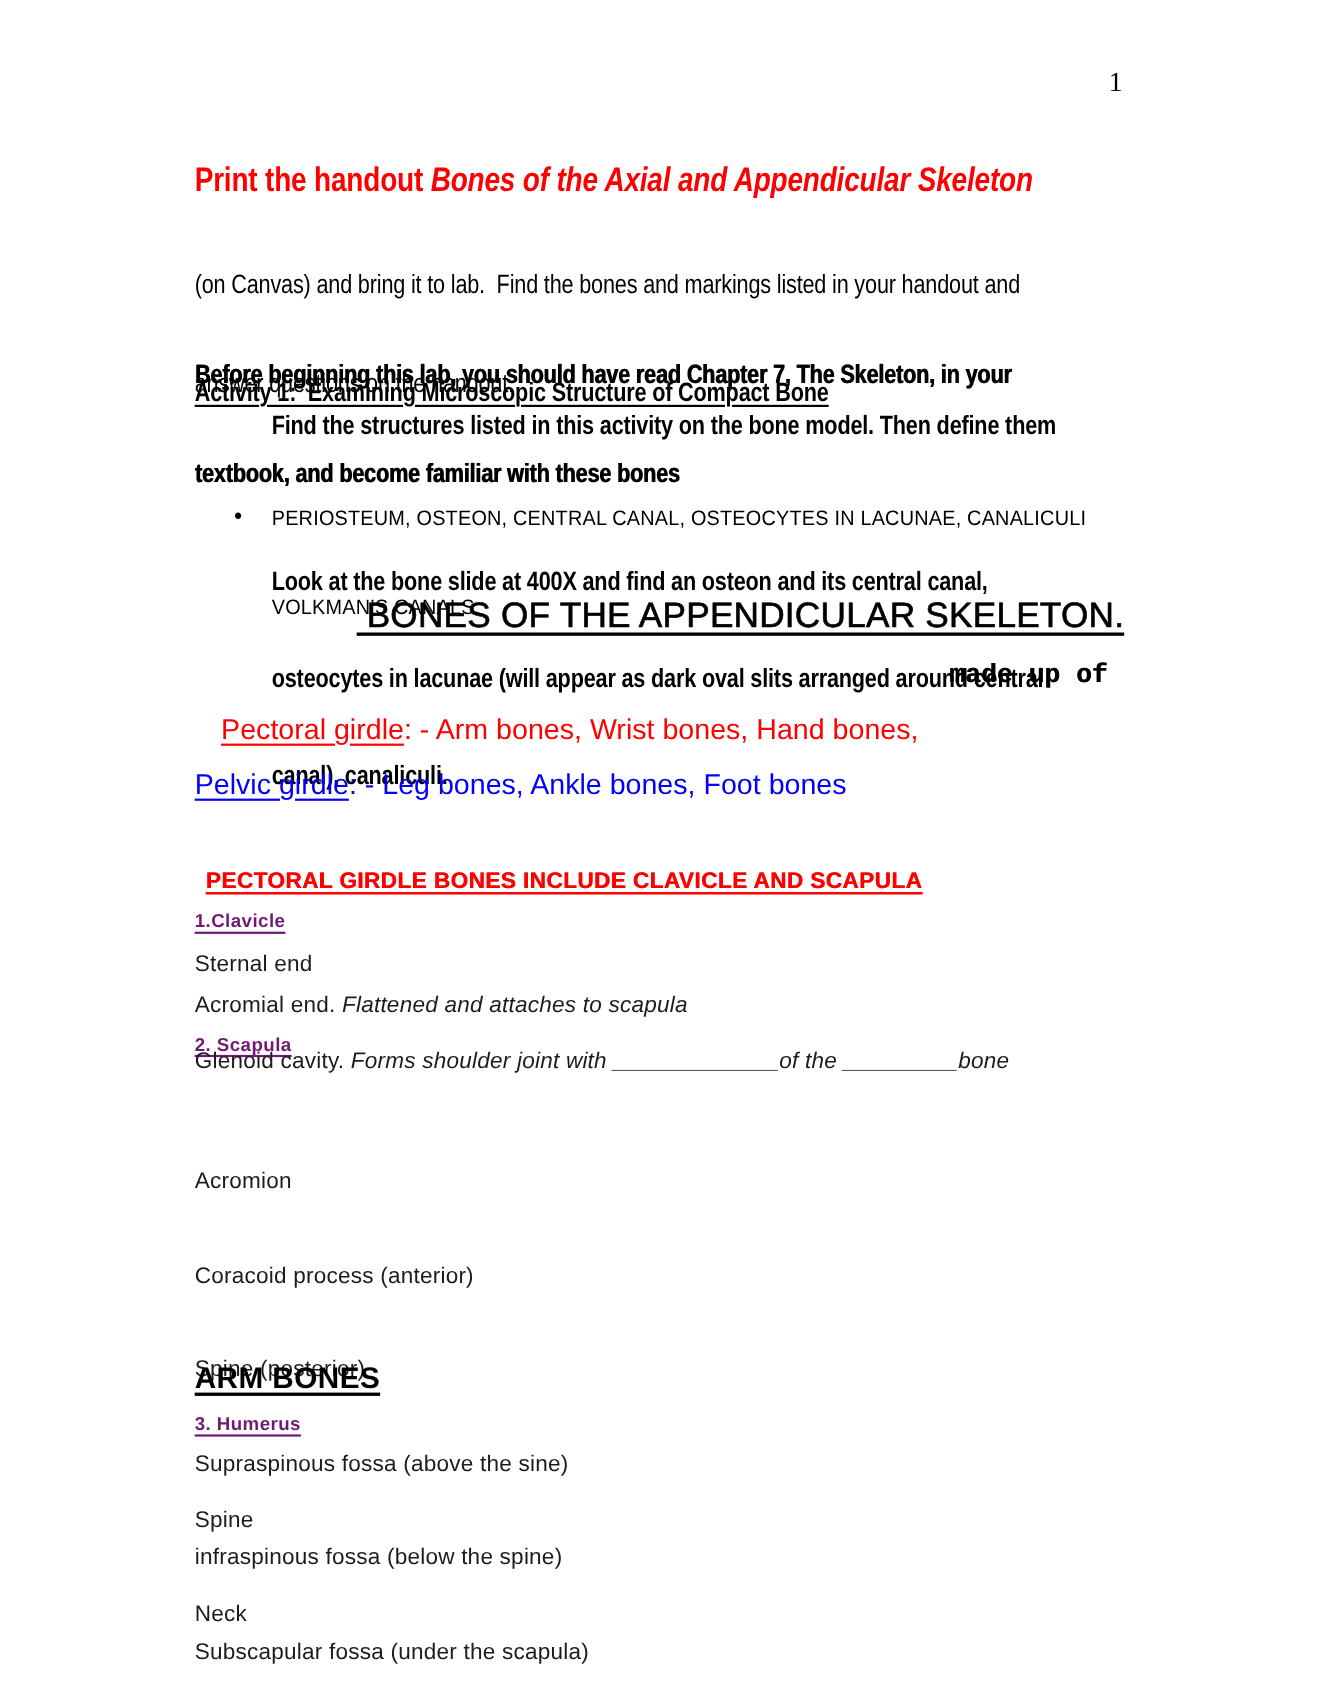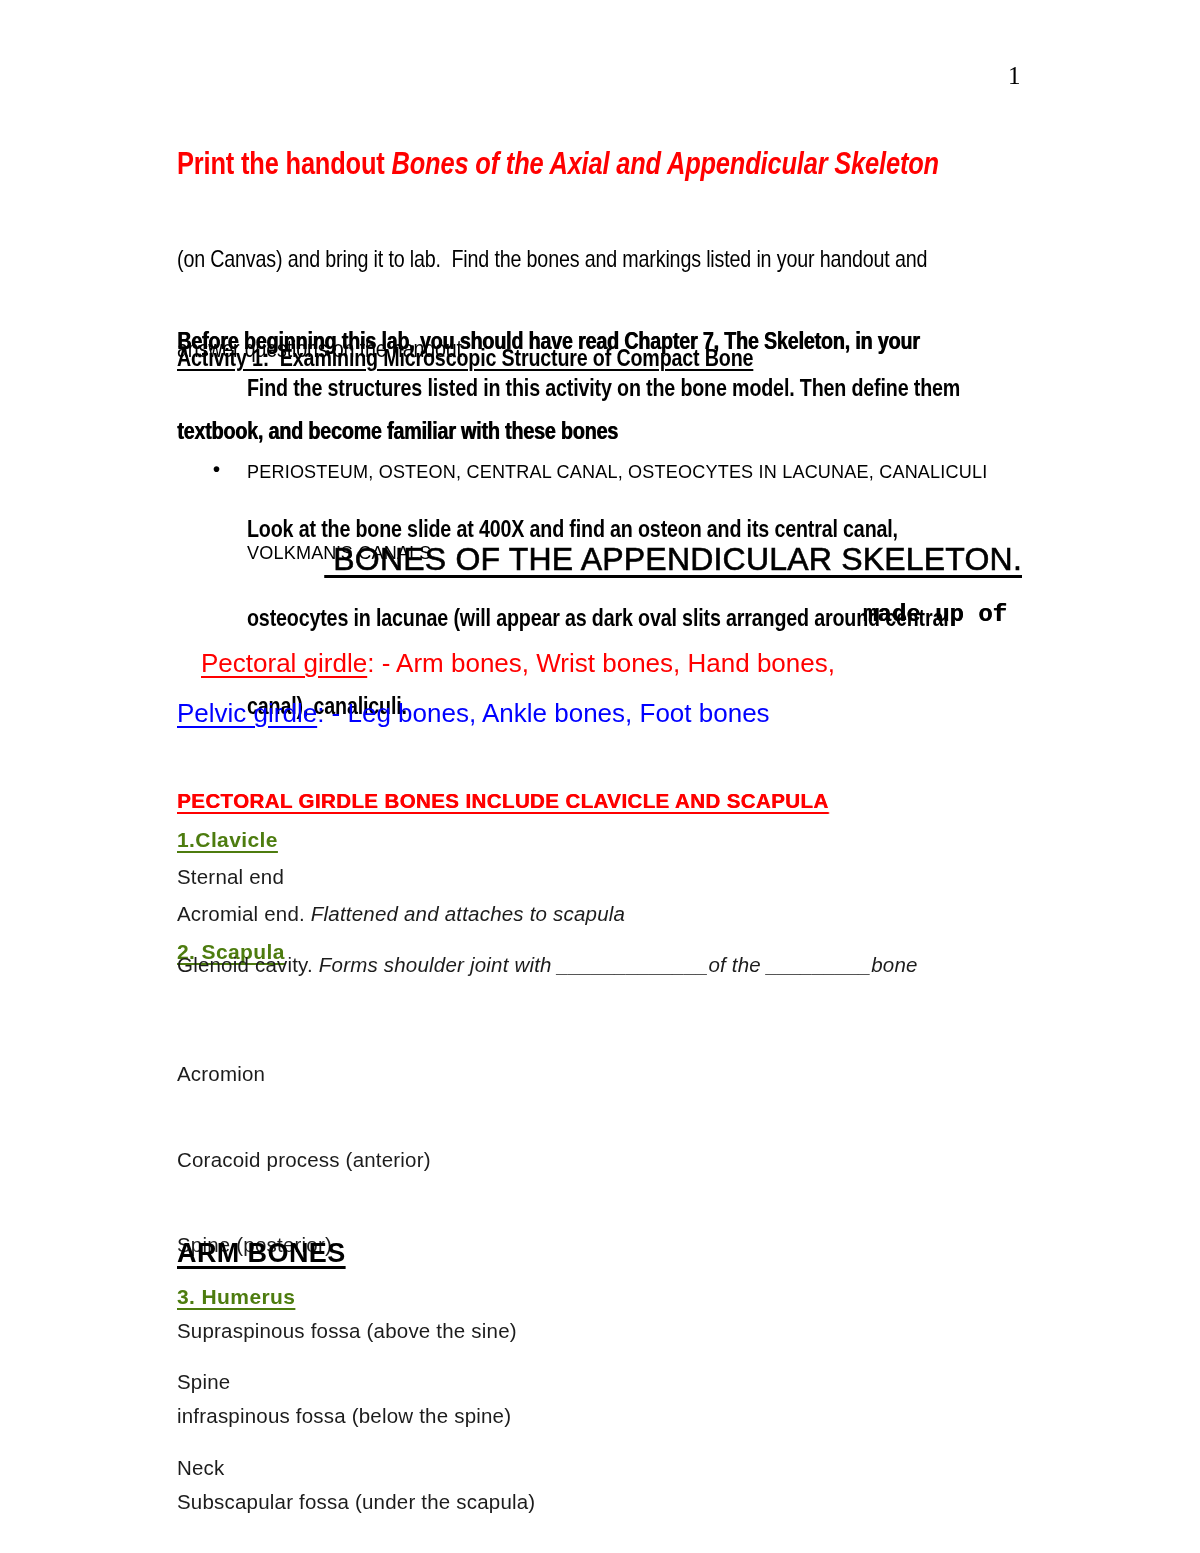--- a/index.html
+++ b/index.html
@@ -24,21 +24,21 @@
   .t-bullet{font-size:24px;font-weight:700;line-height:29.5px;}
   .bullet-dot{font-size:20px;font-weight:700;}
   .t-big{font-size:32px;font-weight:400;-webkit-text-stroke:0.6px #000;letter-spacing:0.2px;}
   .t-big .u{text-decoration:underline;text-decoration-thickness:3px;text-underline-offset:5px;}
   .t-made{font-size:24px;font-weight:700;text-shadow:0.4px 0 0 #000;}
   .t-girdle{font-size:26px;font-weight:400;}
   .t-girdle .u{text-decoration:underline;text-decoration-thickness:2px;text-underline-offset:4px;}
   .red{color:#ff0000;}
   .blue{color:#0000ff;}
   .t-sect{font-size:20.5px;font-weight:700;color:#ff0000;text-decoration:underline;text-decoration-thickness:2px;text-underline-offset:4px;letter-spacing:0.4px;text-shadow:0.5px 0 0 #ff0000;}
-  .t-sub{font-size:21px;font-weight:700;color:#4d7c0f;text-decoration:underline;text-decoration-thickness:2px;text-underline-offset:4px;letter-spacing:0.4px;}
+  .t-sub{font-size:17px;font-weight:700;color:#701a75;text-decoration:underline;text-decoration-thickness:2px;text-underline-offset:4px;letter-spacing:0.4px;}
   .t-item{font-size:20.5px;font-weight:400;color:#1c1c1c;letter-spacing:0.2px;}
   .t-item .ital, .t-item.ital{font-style:italic;}
   .t-arm{font-size:27px;font-weight:700;color:#000;text-decoration:underline;text-decoration-thickness:3px;text-underline-offset:4px;letter-spacing:0.4px;text-align:center;}
   .itemlist div{height:37.6px;}
   .t-pagenum{font-family:"Liberation Serif",serif;font-size:25px;}
   .center{text-align:right;}
 </style>
 </head>
 <body>
 
@@ -75,21 +75,21 @@
   </div>
 
   <div class="abs t-big center" style="left:177px;top:541px;width:845px;"><span class="u"> BONES OF THE APPENDICULAR SKELETON.</span></div>
 
   <div class="abs t-made center" style="left:177px;top:601px;width:830px;font-family:Liberation Mono, monospace;">made up of</div>
 
   <div class="abs t-girdle red" style="left:177px;top:648px;margin-left:24px;"><span class="u">Pectoral girdle</span><span>: - Arm bones, Wrist bones, Hand bones,</span></div>
 
   <div class="abs t-girdle blue" style="left:177px;top:698px;"><span class="u">Pelvic girdle</span><span>: - Leg bones, Ankle bones, Foot bones</span></div>
 
-  <div class="abs t-sect" style="left:177px;top:789px;">PECTORAL GIRDLE BONES INCLUDE CLAVICLE AND SCAPULA</div>
+  <div class="abs t-sect" style="left:187px;top:789px;">PECTORAL GIRDLE BONES INCLUDE CLAVICLE AND SCAPULA</div>
 
   <div class="abs t-sub" style="left:177px;top:828px;">1.Clavicle</div>
 
   <div class="abs t-item" style="left:177px;top:865px;">Sternal end</div>
 
   <div class="abs t-item" style="left:177px;top:902px;"><span>Acromial end. </span><span class="ital">Flattened and attaches to scapula</span></div>
 
   <div class="abs t-sub" style="left:177px;top:940px;">2. Scapula</div>
 
   <div class="abs t-item" style="left:177px;top:953px;"><span>Glenoid cavity. </span><span class="ital">Forms shoulder joint with _____________of the _________bone</span></div>

